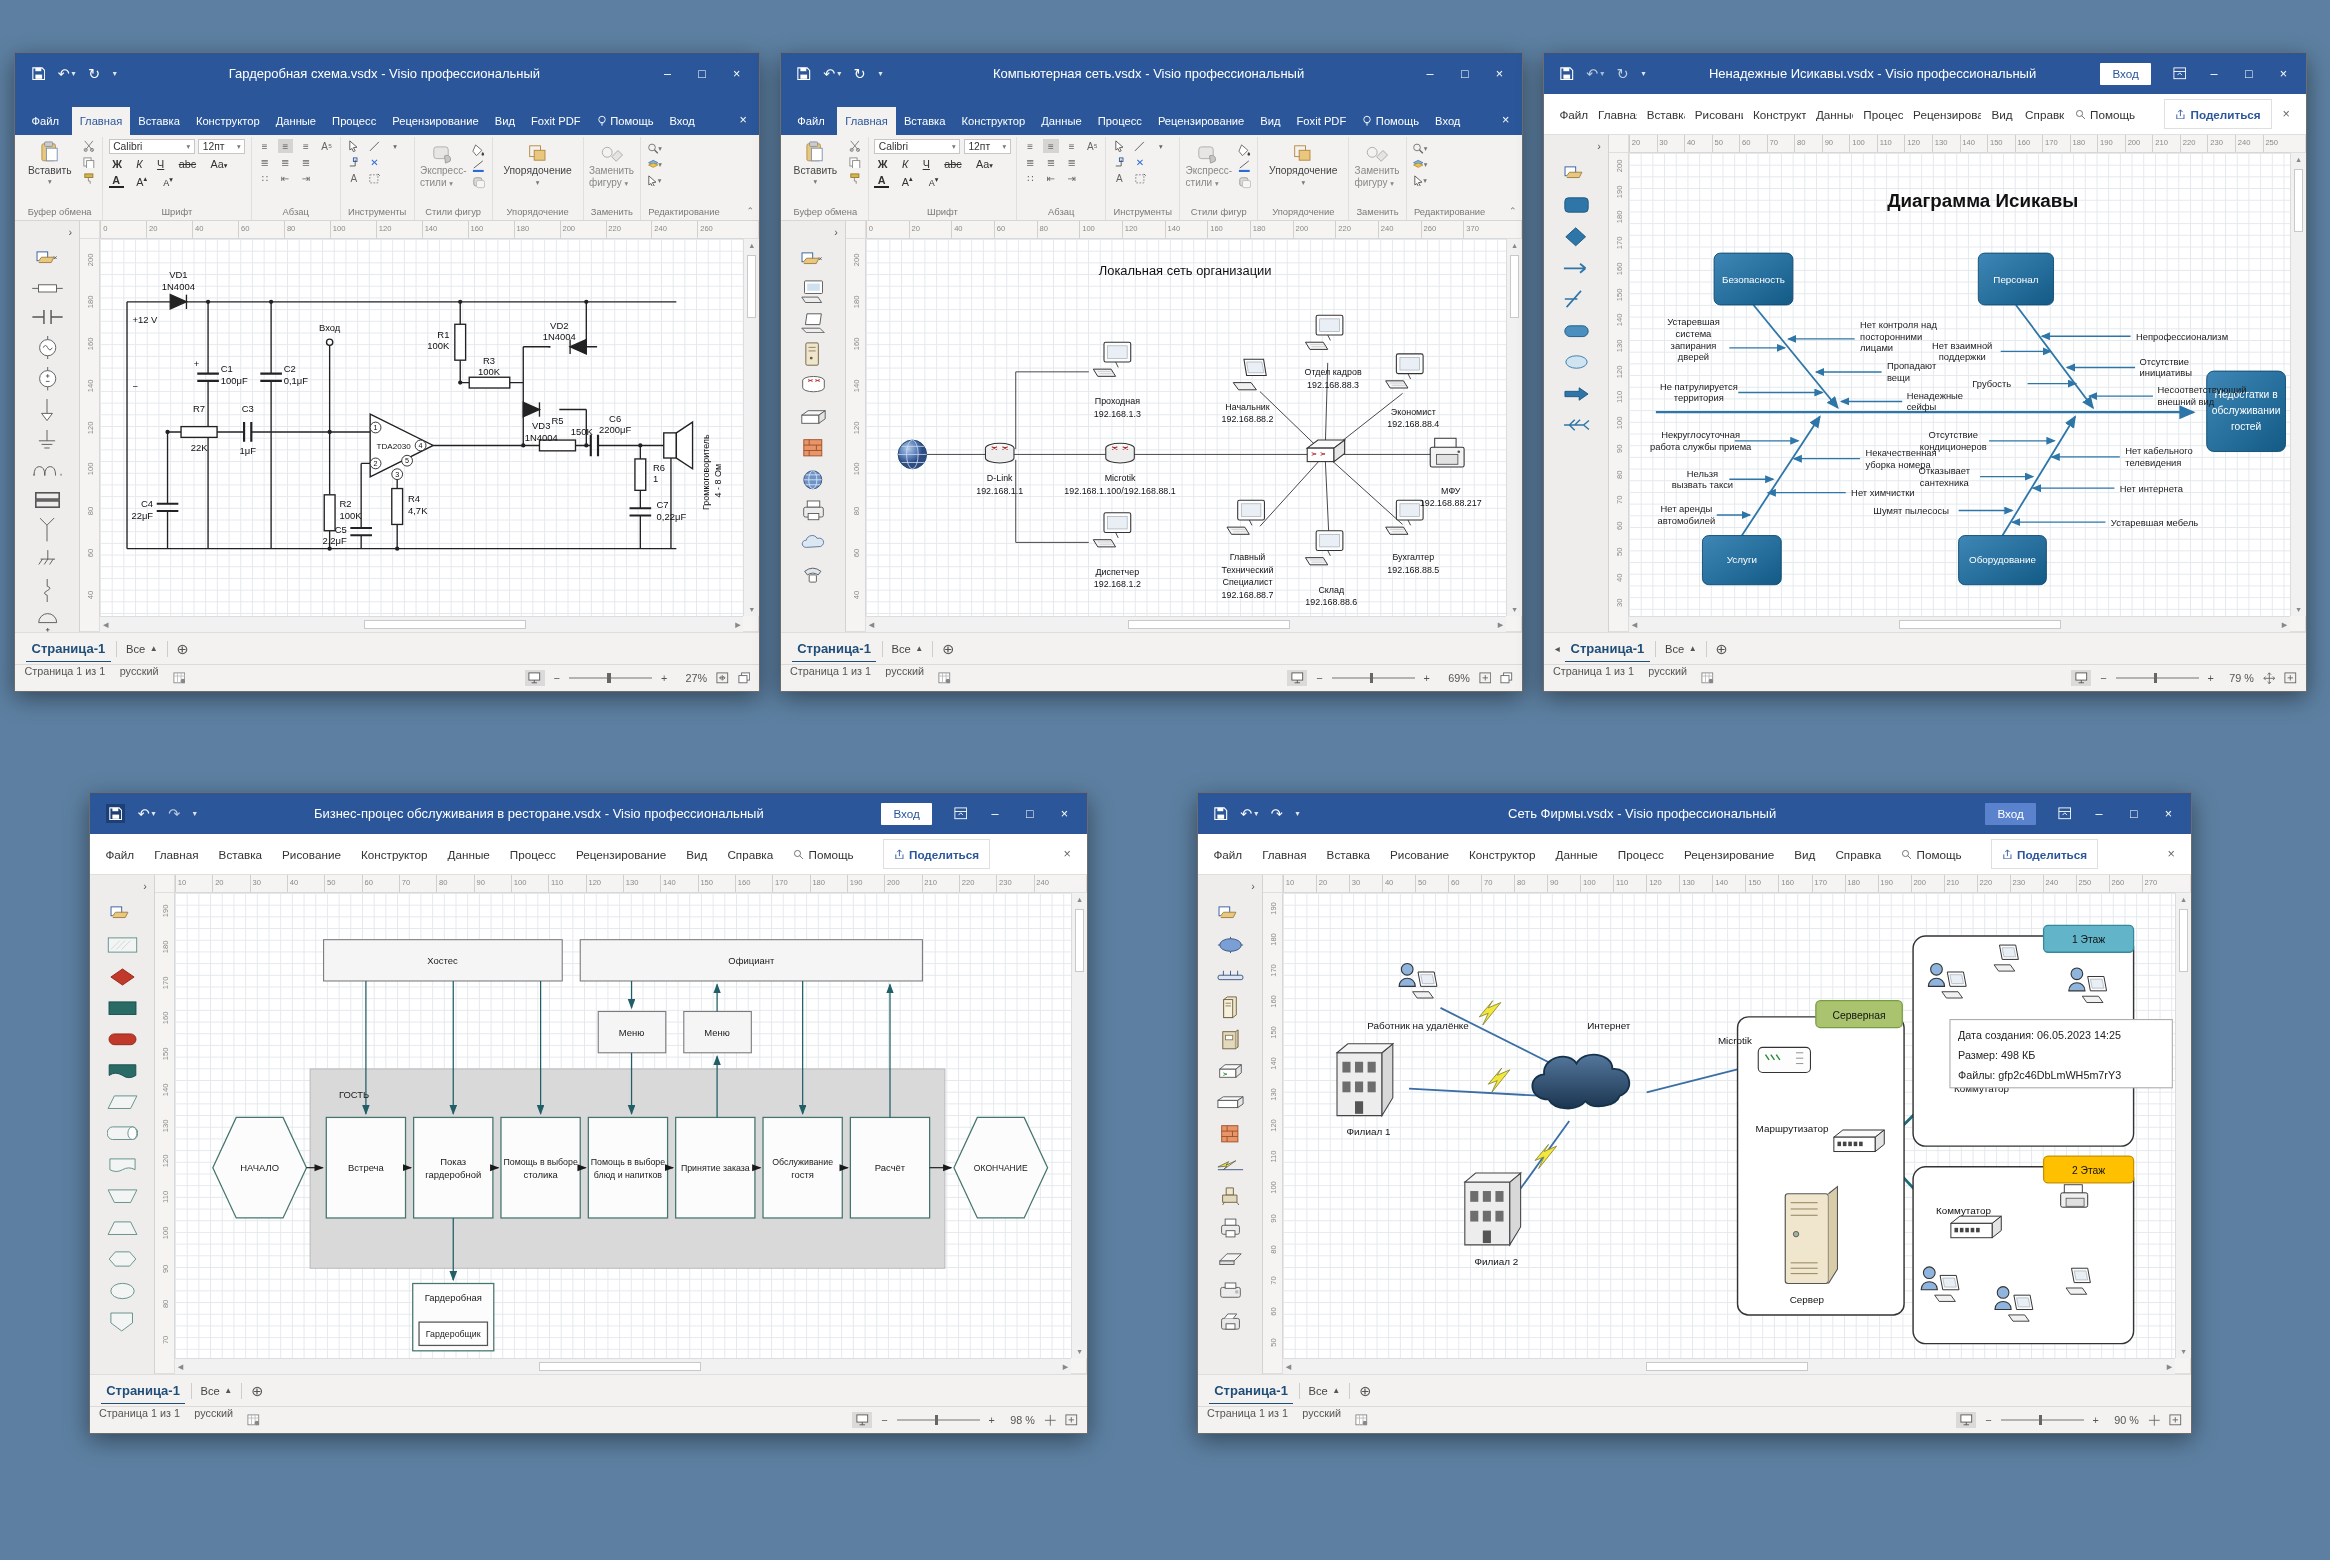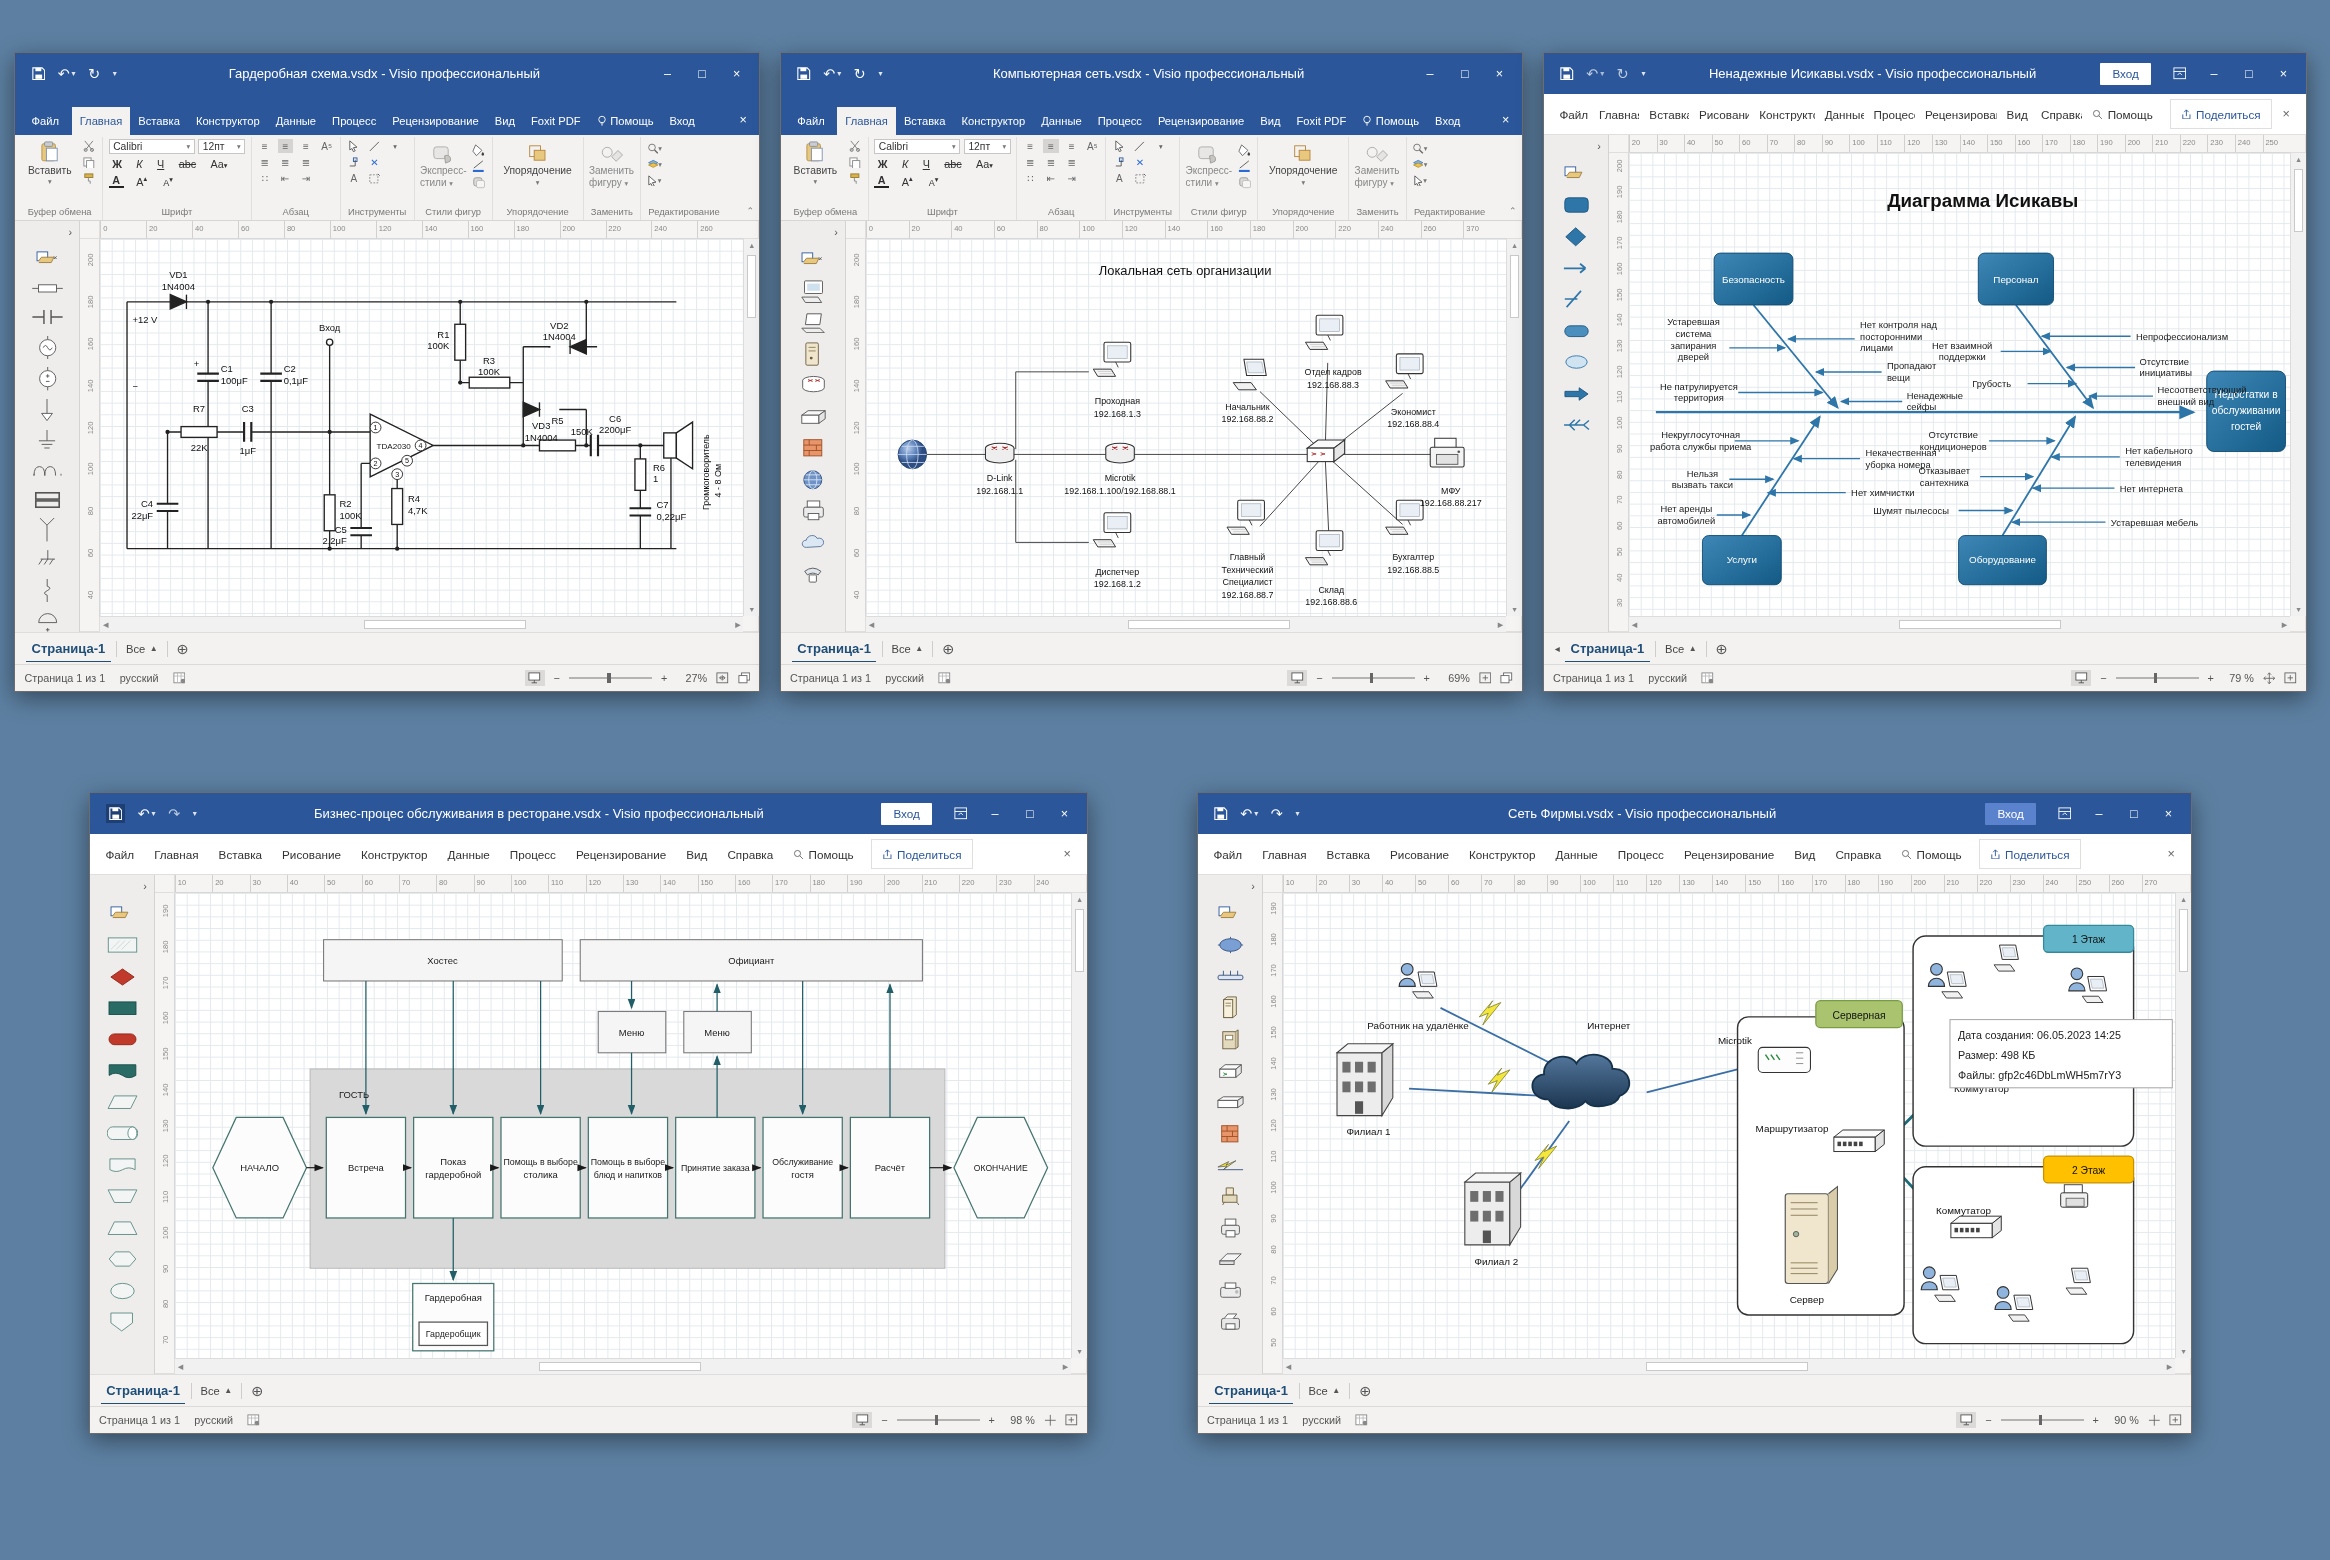--- a/index.html
+++ b/index.html
@@ -17,21 +17,21 @@
 .signin.blue{background:#5b83cd;color:#fff}
 
 .tabrowA{height:41px;background:#2b579a;display:flex;align-items:flex-end;padding:0 3.6px;flex:0 0 auto;overflow:hidden}
 .tabA{color:#fff;font-size:11.2px;padding:8px 8px;white-space:nowrap;cursor:pointer;display:flex;align-items:center;gap:3.6px}
 .tabA.sel{background:#f3f2f1;color:#2b579a}
 .tabA.file{padding:8px 12.6px}
 .tabx{margin-left:auto;color:#fff;font-size:12.6px;padding:8px 9px;cursor:pointer}
 
 .tabrowB{height:41px;background:#fff;display:flex;align-items:center;padding:0 5.4px;flex:0 0 auto;border-bottom:0.9px solid #e1dfdd;overflow:hidden}
 .tabB{color:#333;font-size:11.7px;padding:7.2px 10px;white-space:nowrap;cursor:pointer;min-width:0;overflow:hidden;display:flex;align-items:center;gap:4.5px;flex-shrink:1}
-.tabB.share{color:#2b579a;border:0.9px solid #e1dfdd;background:#fff;font-weight:normal;margin-left:7px;flex-shrink:0}
+.tabB.share{color:#2b579a;border:0.9px solid #e1dfdd;background:#fff;font-weight:bold;margin-left:19px;flex-shrink:0}
 .tabB.helpB{flex-shrink:0}
 .tabxB{margin-left:auto;color:#666;font-size:12.6px;padding:7.2px 10.8px;cursor:pointer;flex-shrink:0}
 
 .ribbon{height:86px;background:#f3f2f1;display:flex;padding:1.8px 1.8px 0 1.8px;border-bottom:0.9px solid #d8d6d4;flex:0 0 auto;overflow:hidden}
 .rgroup{display:flex;flex-direction:column;border-right:0.9px solid #e1dfdd;padding:2.7px 5.4px 0.9px;min-width:0}
 .rgrow{display:flex;gap:4.5px;align-items:flex-start;flex:1;min-height:0}
 .glabel{text-align:center;font-size:9.4px;color:#7a7a7a;white-space:nowrap;padding:0.9px 1.8px 1.8px}
 .bigbtn{display:flex;flex-direction:column;align-items:center;font-size:10.3px;color:#444;gap:1.8px;padding:1.8px 5.4px;cursor:pointer}
 .combo{border:0.9px solid #c8c6c4;background:#fff;font-size:10.3px;color:#333;padding:0.9px 3.6px;display:flex;align-items:center;gap:5.4px;white-space:nowrap}
 .combo i{font-style:normal;font-size:7.2px;color:#777}
@@ -57,21 +57,21 @@
 .vsp{flex:1}
 .hscroll{background:#f1f1f1;border-top:0.9px solid #dcdcdc;display:flex;align-items:center;font-size:7.2px;color:#888;padding:0 2.7px}
 .hthumb{height:9px;flex:0 0 162px;background:#fff;border:0.9px solid #c9c9c9;margin-left:40%}
 
 .pagebar{height:32px;background:#f3f2f1;border-top:0.9px solid #e0dedc;display:flex;align-items:center;gap:5.4px;padding:0 10.8px;flex:0 0 auto}
 .pgname{color:#1f4e79;font-weight:bold;font-size:13px;border-bottom:1.8px solid #1f4e79;padding:5.4px 5.4px;cursor:pointer}
 .pgsep{width:0.9px;height:16px;background:#cfcdcb}
 .pgall{font-size:11.2px;color:#444;display:flex;gap:4.5px;align-items:center;cursor:pointer;padding:0 3.6px}
 .pgall i{font-style:normal;font-size:8px;color:#555}
 .pgadd{font-size:14.4px;color:#555;cursor:pointer;padding:0 3.6px}
-.statusbar{height:27px;background:#f3f2f1;border-top:0.9px solid #dcdad8;display:flex;align-items:center;font-size:10.8px;color:#555;padding:0 9px;gap:14.4px;flex:0 0 auto}
+.statusbar{height:27px;background:#f3f2f1;border-top:0.9px solid #dcdad8;display:flex;font-size:10.8px;color:#555;padding:0 9px;gap:14.4px;flex:0 0 auto}
 .stright{margin-left:auto;display:flex;align-items:center;gap:9px}
 .slider{width:83px;height:1.8px;background:#b5b3b1;position:relative}
 .slider .knob{position:absolute;left:46%;top:-4.5px;width:3.6px;height:10.8px;background:#666}
 .pct{min-width:31px;text-align:right}
 .presbox{background:#dcdad8;padding:1.8px 3.6px;display:flex;align-items:center}
 svg text{font-family:"Liberation Sans","DejaVu Sans",sans-serif}
 .ico{display:inline-flex;align-items:center;justify-content:center}
 </style>
 </head>
 <body>

